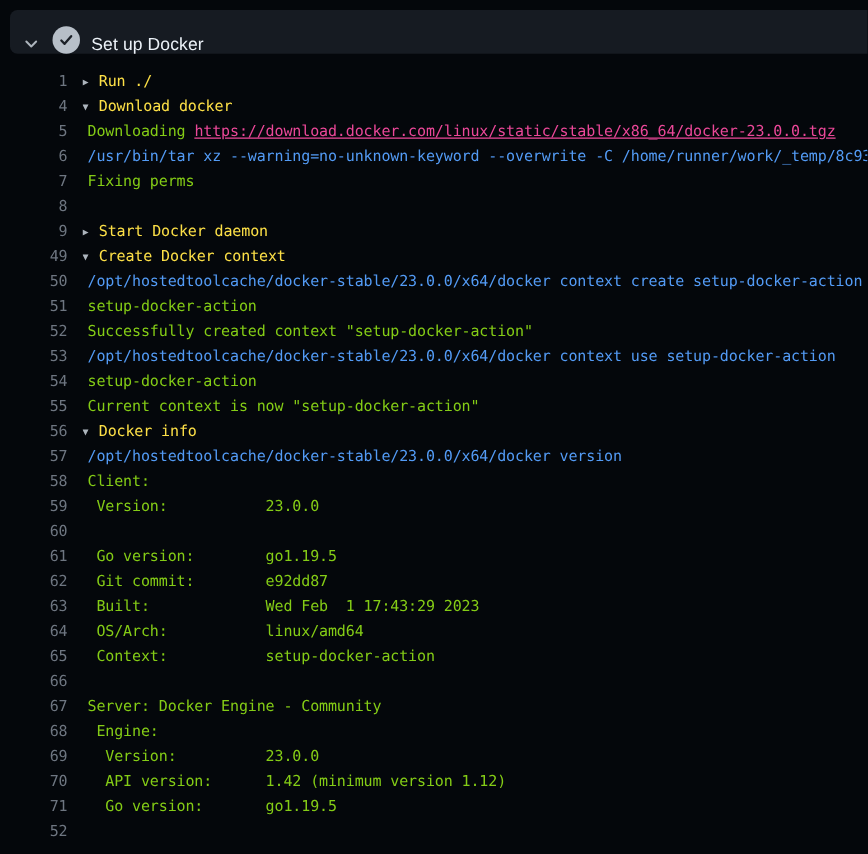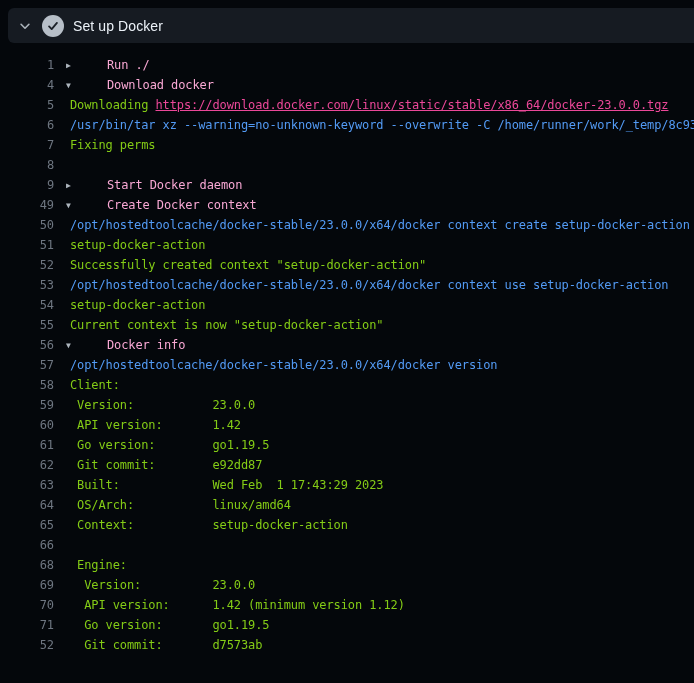--- a/index.html
+++ b/index.html
@@ -14,21 +14,21 @@
   
   .step-header {
     position: absolute;
     top: 8px;
     left: 8px;
     width: 686px;
     height: 35px;
     background: #161b22;
     border-radius: 6px 0 0 6px;
     display: flex;
-    align-items: center;
+    align-items: flex-end;
     gap: 9px;
     padding: 0 0 0 9px;
     box-sizing: border-box;
     cursor: pointer;
   }
   .chev {
     width: 16px;
     height: 16px;
     display: flex;
     align-items: center;
@@ -94,21 +94,21 @@
     display: inline-block;
     width: 13px;
     color: #adb5bd;
     font-size: 8px;
     vertical-align: 1px;
     cursor: pointer;
   }
   .t-plain { color: #84cc16; }
   .t-cmd   { color: #539bf5; }
   .t-link  { color: #ec4899; text-decoration: underline; cursor: pointer; }
-  .t-group { color: #f9a8d4; margin-left: 28px; }
+  .t-group { color: #fde047; }
 </style>
 </head>
 <body>
 
 <div class="step-header">
   <span class="chev">
     <svg width="14" height="14" viewBox="0 0 16 16">
       <path d="M3.5 6 L8 10.5 L12.5 6" fill="none" stroke="#adb5bd" stroke-width="1.8" stroke-linecap="round" stroke-linejoin="round"></path>
     </svg>
   </span>
@@ -133,26 +133,27 @@
       <div class="log-row"><div class="gutter">50</div><div class="content"><span class="t-cmd">/opt/hostedtoolcache/docker-stable/23.0.0/x64/docker context create setup-docker-action --docker</span></div></div>
       <div class="log-row"><div class="gutter">51</div><div class="content"><span class="t-plain">setup-docker-action</span></div></div>
       <div class="log-row"><div class="gutter">52</div><div class="content"><span class="t-plain">Successfully created context "setup-docker-action"</span></div></div>
       <div class="log-row"><div class="gutter">53</div><div class="content"><span class="t-cmd">/opt/hostedtoolcache/docker-stable/23.0.0/x64/docker context use setup-docker-action</span></div></div>
       <div class="log-row"><div class="gutter">54</div><div class="content"><span class="t-plain">setup-docker-action</span></div></div>
       <div class="log-row"><div class="gutter">55</div><div class="content"><span class="t-plain">Current context is now "setup-docker-action"</span></div></div>
       <div class="log-row"><div class="gutter">56</div><div class="content group"><span class="arrow">▼</span><span class="t-group">Docker info</span></div></div>
       <div class="log-row"><div class="gutter">57</div><div class="content"><span class="t-cmd">/opt/hostedtoolcache/docker-stable/23.0.0/x64/docker version</span></div></div>
       <div class="log-row"><div class="gutter">58</div><div class="content"><span class="t-plain">Client:</span></div></div>
       <div class="log-row"><div class="gutter">59</div><div class="content"><span class="t-plain"> Version:           23.0.0</span></div></div>
-      <div class="log-row"><div class="gutter">60</div><div class="content"><span class="t-plain"> API version:       1.42</span></div></div>
+      <div class="log-row"><div class="gutter">60</div></div>
       <div class="log-row"><div class="gutter">61</div><div class="content"><span class="t-plain"> Go version:        go1.19.5</span></div></div>
       <div class="log-row"><div class="gutter">62</div><div class="content"><span class="t-plain"> Git commit:        e92dd87</span></div></div>
       <div class="log-row"><div class="gutter">63</div><div class="content"><span class="t-plain"> Built:             Wed Feb  1 17:43:29 2023</span></div></div>
       <div class="log-row"><div class="gutter">64</div><div class="content"><span class="t-plain"> OS/Arch:           linux/amd64</span></div></div>
       <div class="log-row"><div class="gutter">65</div><div class="content"><span class="t-plain"> Context:           setup-docker-action</span></div></div>
       <div class="log-row"><div class="gutter">66</div><div class="content"></div></div>
+      <div class="log-row"><div class="gutter">67</div><div class="content"><span class="t-plain">Server: Docker Engine - Community</span></div></div>
       <div class="log-row"><div class="gutter">68</div><div class="content"><span class="t-plain"> Engine:</span></div></div>
       <div class="log-row"><div class="gutter">69</div><div class="content"><span class="t-plain">  Version:          23.0.0</span></div></div>
       <div class="log-row"><div class="gutter">70</div><div class="content"><span class="t-plain">  API version:      1.42 (minimum version 1.12)</span></div></div>
       <div class="log-row"><div class="gutter">71</div><div class="content"><span class="t-plain">  Go version:       go1.19.5</span></div></div>
-      <div class="log-row"><div class="gutter">52</div><div class="content"><span class="t-plain">  Git commit:       d7573ab</span></div></div>
+      <div class="log-row"><div class="gutter">52</div></div>
     </div>
 </div>
 
 </body></html>

